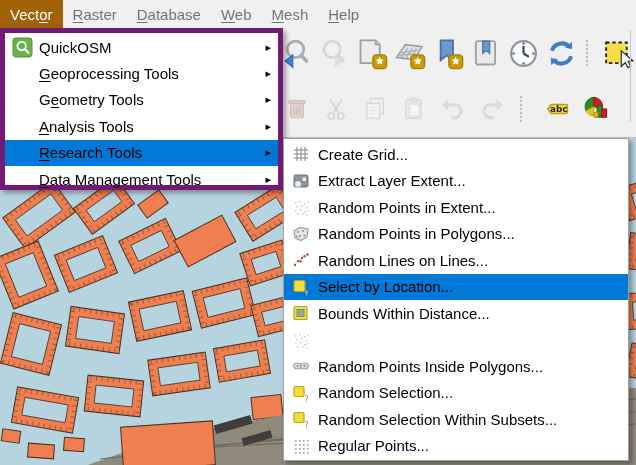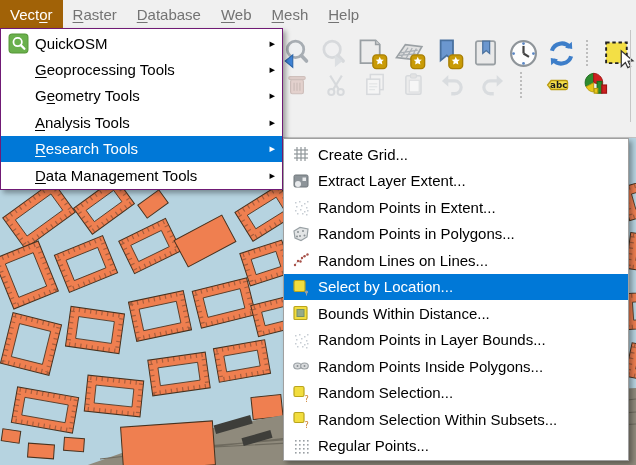--- a/index.html
+++ b/index.html
@@ -4,37 +4,37 @@
 <style>
   html,body{margin:0;padding:0;}
   body{width:636px;height:465px;position:relative;overflow:hidden;
        font-family:"Liberation Sans",sans-serif;background:#f0f0f0;}
   #map-canvas{position:absolute;left:0;top:0;width:636px;height:465px;z-index:0;}
   #map-canvas svg{display:block;}
   #toolbar-area{position:absolute;left:0;top:28px;width:636px;height:110px;
        background:#f0f0f0;border-bottom:1px solid #c3c3c3;z-index:1;box-sizing:border-box;}
   .tb-row{position:absolute;display:flex;align-items:center;}
   #toolbar-row-1{left:277px;top:4px;height:42px;gap:1px;}
-  #toolbar-row-2{left:281px;top:40px;height:34px;gap:8px;}
+  #toolbar-row-2{left:281px;top:64px;height:34px;gap:8px;}
   .tb-btn{width:37px;height:38px;display:flex;align-items:center;justify-content:center;flex:none;}
   #toolbar-row-1 .tb-btn svg{width:33px;height:33px;}
   #toolbar-row-2 .tb-btn{width:31px;height:32px;}
   #toolbar-row-2 .tb-btn svg{width:28px;height:28px;}
   .tb-btn.disabled{opacity:.55;}
   .tb-sep{width:6px;height:26px;border-left:2px dotted #bdbdbd;margin:0 5px;flex:none;}
   #toolbar-edge-divider{position:absolute;left:630px;top:2px;width:1px;height:92px;background:#c6c6c6;}
   #menubar{position:absolute;top:0;left:0;width:636px;height:28px;background:#f0f0f0;
        display:flex;align-items:stretch;font-size:15px;z-index:5;}
   .mb-item{display:flex;align-items:center;padding:0 10px;color:#737373;cursor:default;}
   .mb-item.selected{background:#a16207;color:#fff;}
   #vector-menu{position:absolute;left:0;top:28px;width:283px;height:162px;background:#fff;
-       border:1px solid #701a75;box-shadow:3px 3px 5px rgba(0,0,0,.35);z-index:6;
+       border:5px solid #701a75;box-shadow:3px 3px 5px rgba(0,0,0,.35);z-index:6;
        padding-top:1px;box-sizing:border-box;}
   .menu-item{height:26.4px;display:flex;align-items:center;font-size:15px;color:#000;cursor:default;}
-  .menu-item.hl{background:#0078d7;color:#ffffff;}
+  .menu-item.hl{background:#0078d7;color:#000000;}
   .mi-icon{width:22px;height:22px;margin:0 6px 0 6px;flex:none;display:flex;align-items:center;justify-content:center;}
   .mi-icon svg{width:21px;height:21px;}
   .mi-label{flex:1;white-space:nowrap;}
   .mi-arrow{flex:none;margin-right:7px;font-size:11px;line-height:1;}
   #research-submenu{position:absolute;left:283px;top:138px;width:346px;height:323px;background:#fff;
        border:1px solid #a0a0a0;box-shadow:3px 3px 5px rgba(0,0,0,.35);z-index:7;
        padding-top:2px;box-sizing:border-box;}
   #research-submenu .menu-item{height:26.5px;}
   #research-submenu .mi-icon{width:20px;height:20px;margin:0 7px 0 7px;}
   #research-submenu .mi-icon svg{width:20px;height:20px;}
@@ -631,21 +631,20 @@
             <rect x="4" y="13" width="1.5" height="1.5"></rect>
             <rect x="9" y="12" width="1.5" height="1.5"></rect>
             <rect x="13" y="14" width="1.5" height="1.5"></rect>
             <rect x="16" y="13" width="1.5" height="1.5"></rect>
             <rect x="6" y="16" width="1.5" height="1.5"></rect>
             <rect x="11" y="16" width="1.5" height="1.5"></rect>
             <rect x="15" y="17" width="1.5" height="1.5"></rect>
           </g>
         </svg>
       </span>
-      <span class="mi-label">Random Points in Layer Bounds...</span>
     </div>
     <div class="menu-item">
       <span class="mi-icon">
         <svg viewBox="0 0 20 20">
           <g fill="#d9dbdd" stroke="#9aa0a4" stroke-width="1.1">
             <ellipse cx="6.5" cy="10" rx="3.8" ry="3"></ellipse>
             <ellipse cx="13.5" cy="10" rx="3.8" ry="3"></ellipse>
           </g>
           <g fill="#8a9094">
             <circle cx="6.5" cy="10" r="1"></circle>

